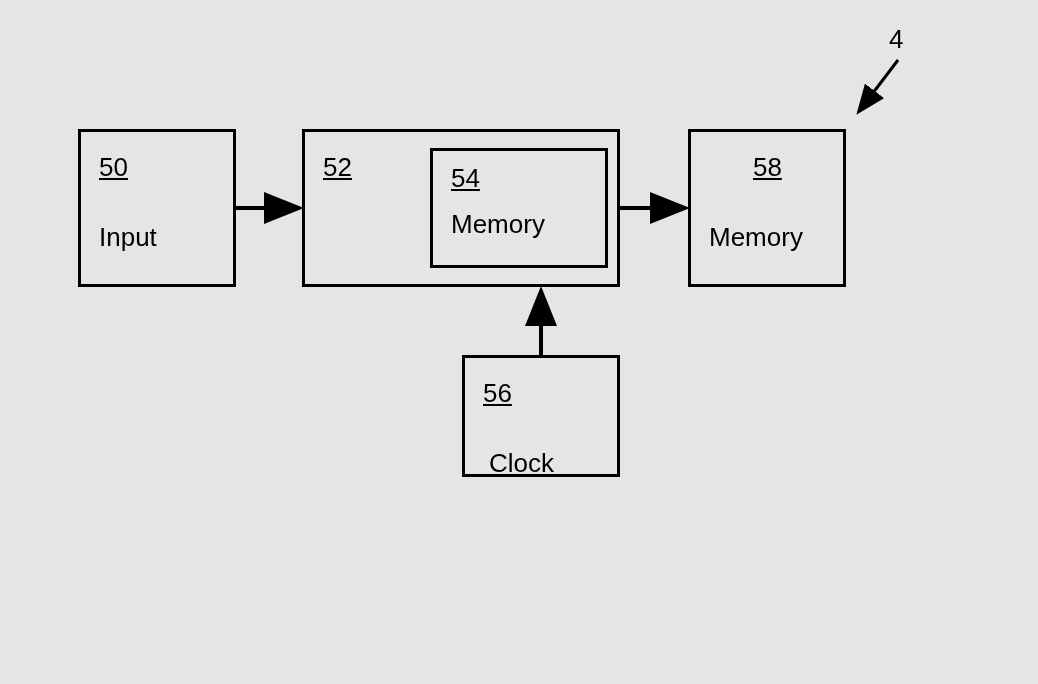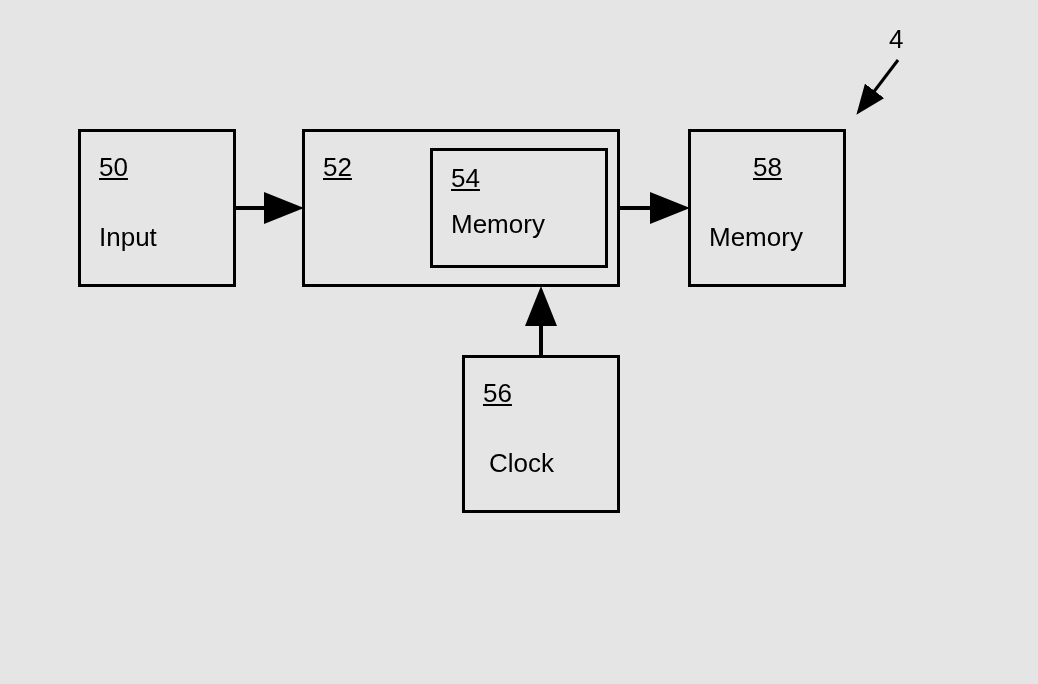--- a/index.html
+++ b/index.html
@@ -64,21 +64,21 @@
 <div class="box-inner" style="left:430px; top:148px; width:178px; height:120px;">
   <span class="ref-num" style="left:18px; top:12px;">54</span>
   <span class="label" style="left:18px; top:58px;">Memory</span>
 </div>
 
 <div class="box" style="left:688px; top:129px; width:158px; height:158px;">
   <span class="ref-num" style="left:18px; top:20px;margin-left:44px;">58</span>
   <span class="label" style="left:18px; top:90px;">Memory</span>
 </div>
 
-<div class="box" style="left:462px; top:355px; width:158px; height:158px;">
+<div class="box" style="left:462px; top:355px; width:158px; height:122px;">
   <span class="ref-num" style="left:18px; top:20px;">56</span>
   <span class="label" style="left:24px; top:90px;">Clock</span>
 </div>
 
 <svg class="arrows" width="1038" height="684">
   <defs>
     <marker id="arrowhead" markerWidth="10" markerHeight="8" refX="8" refY="4" orient="auto">
       <polygon points="0 0, 10 4, 0 8" fill="#000"></polygon>
     </marker>
   </defs>

